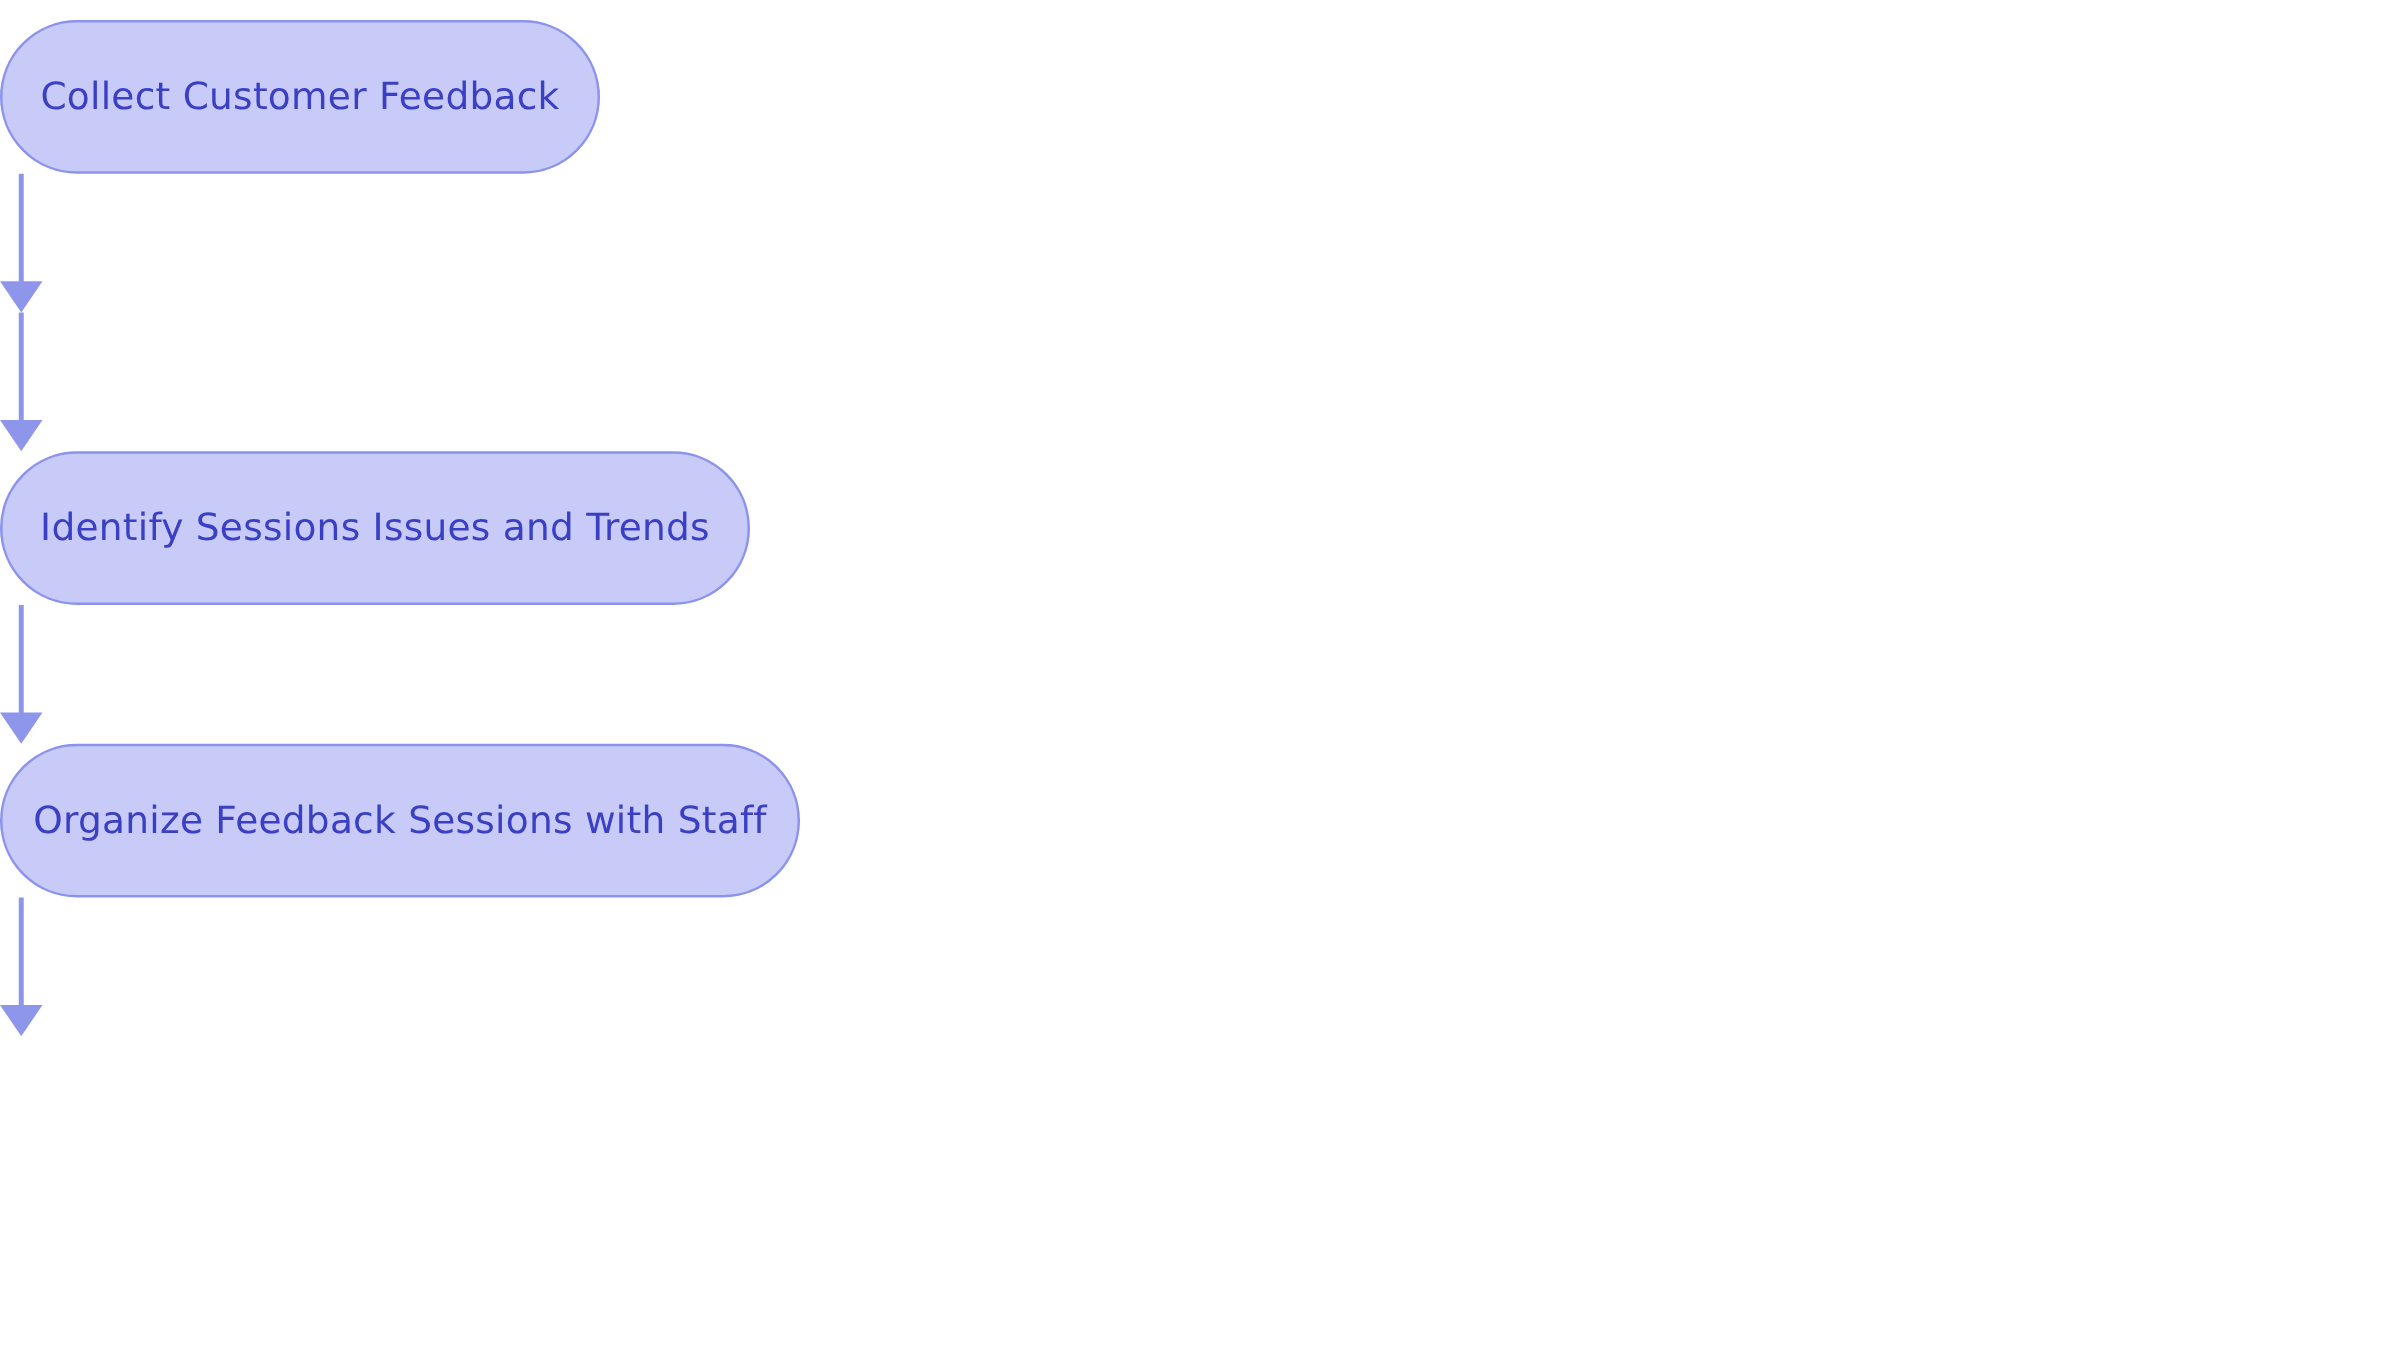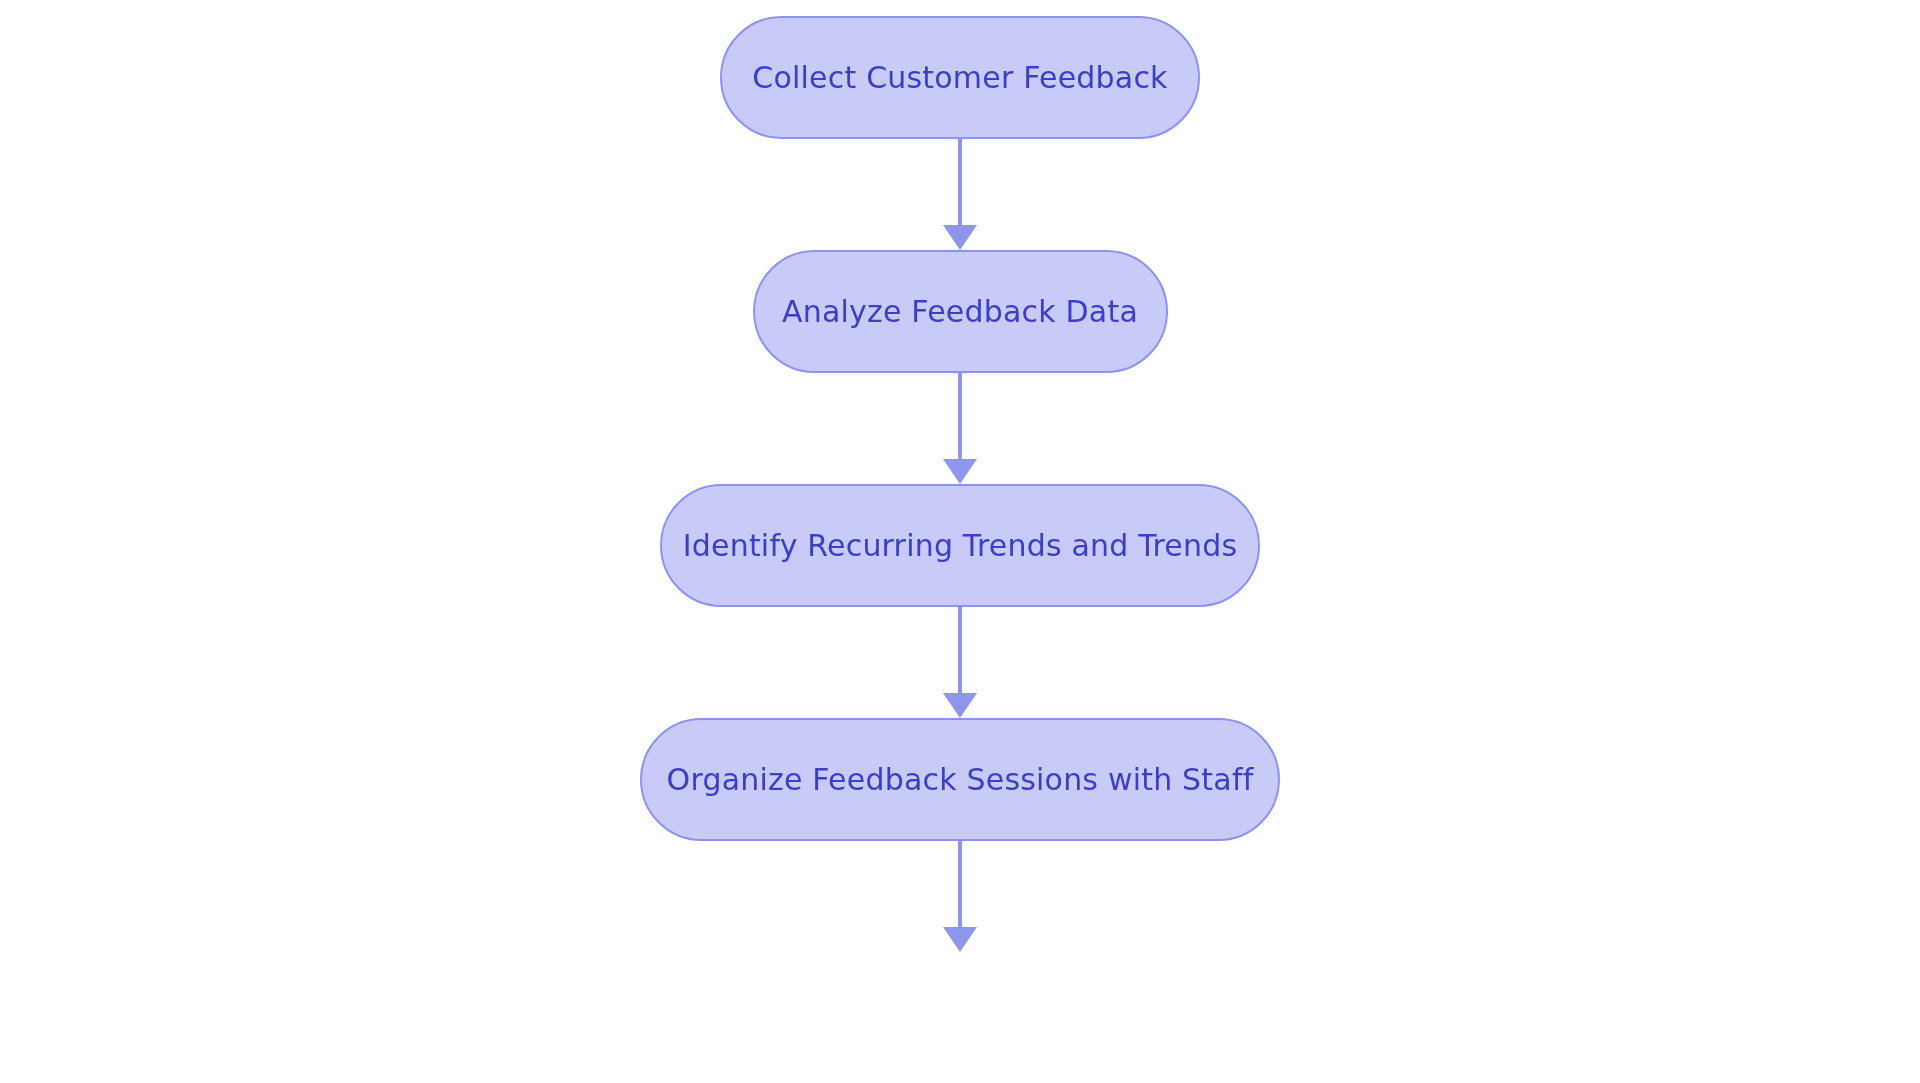--- a/index.html
+++ b/index.html
@@ -10,21 +10,21 @@
     height: 1083px;
     overflow: hidden;
     font-family: "DejaVu Sans", "Liberation Sans", sans-serif;
   }
   .canvas {
     position: relative;
     width: 1920px;
     height: 1083px;
     display: flex;
     flex-direction: column;
-    align-items: center;
+    align-items: flex-start;
     padding-top: 16px;
     box-sizing: border-box;
     background: var(--bg, #ffffff);
   }
   .node {
     height: 123px;
     box-sizing: border-box;
     border-radius: 62px;
     background: var(--fill, #c8cbf7);
     border: 2px solid var(--border, #8b93ee);
@@ -74,31 +74,28 @@
 
   <div class="node w1">
     <span>Collect Customer Feedback</span>
   </div>
 
   <div class="arrow">
     <div class="arrow-line"></div>
     <div class="arrow-head"></div>
   </div>
 
-  <div class="node w2">
-    <span>Analyze Feedback Data</span>
-  </div>
 
   <div class="arrow">
     <div class="arrow-line"></div>
     <div class="arrow-head"></div>
   </div>
 
   <div class="node w3">
-    <span>Identify Recurring Trends and Trends</span>
+    <span>Identify Sessions Issues and Trends</span>
   </div>
 
   <div class="arrow">
     <div class="arrow-line"></div>
     <div class="arrow-head"></div>
   </div>
 
   <div class="node w4">
     <span>Organize Feedback Sessions with Staff</span>
   </div>

